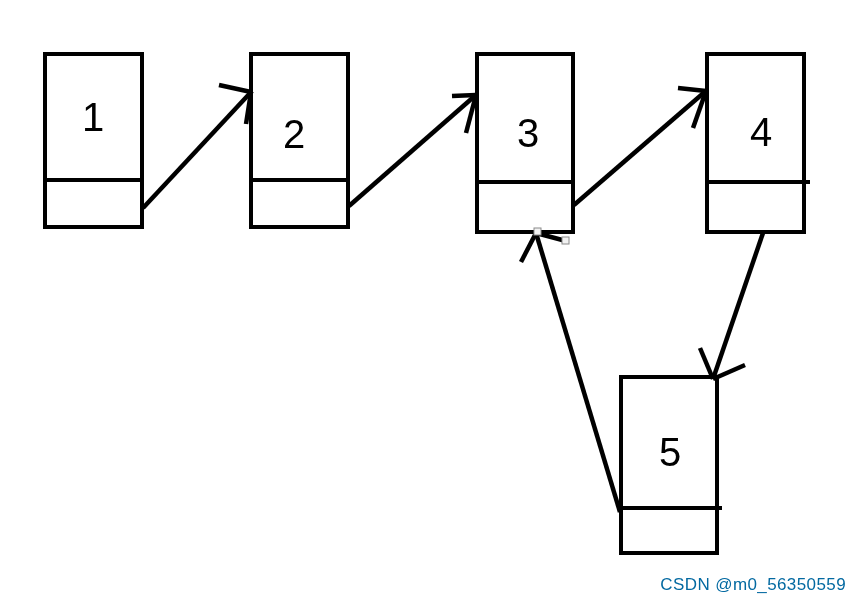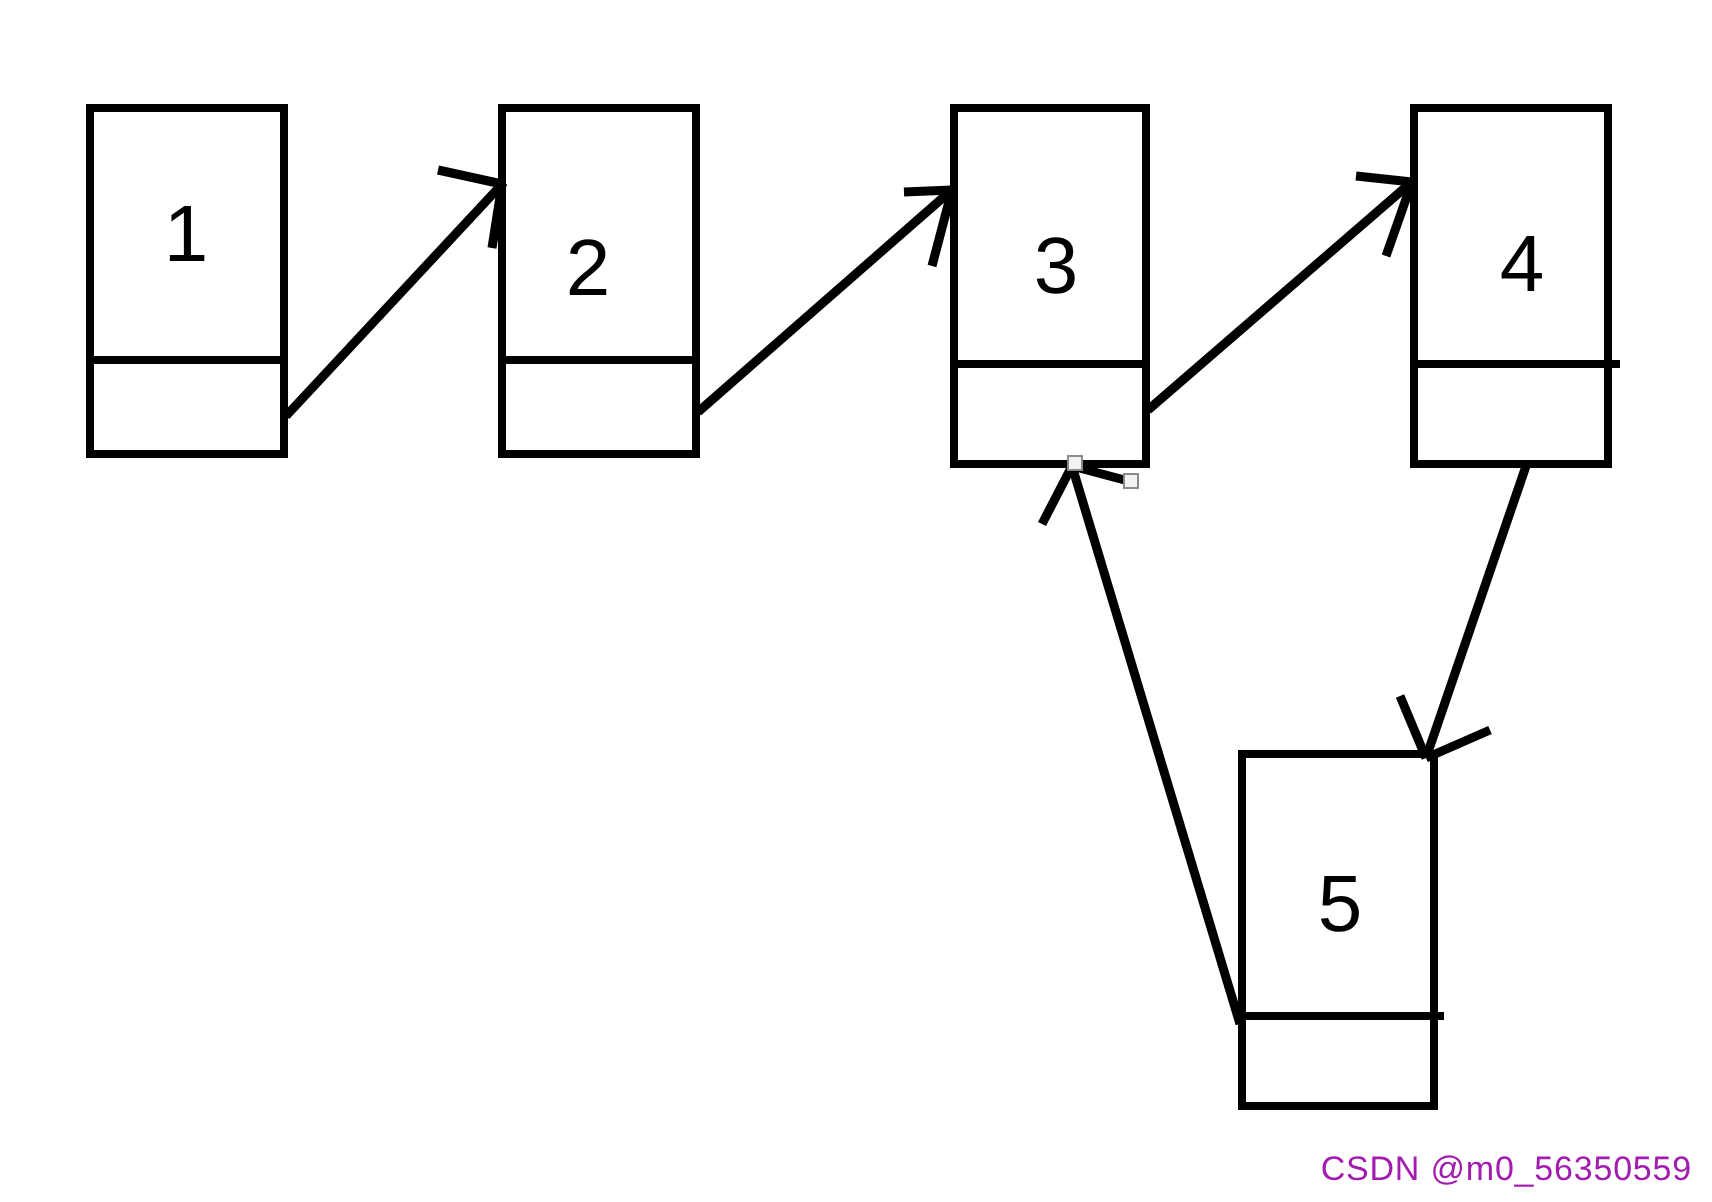--- a/index.html
+++ b/index.html
@@ -59,21 +59,21 @@
   }
   .sel-handle {
     fill: #f2f2f2;
     stroke: #8a8a8a;
     stroke-width: 1;
   }
   .watermark-text {
     position: absolute;
     right: 10px;
     bottom: 6px;
-    color: #a21caf;
+    color: #0369a1;
     font-family: "Liberation Sans", sans-serif;
     font-size: 17px;
     letter-spacing: 0.4px;
     white-space: nowrap;
     user-select: none;
     margin-top: 25px;
   }
 </style>
 </head>
 <body>

